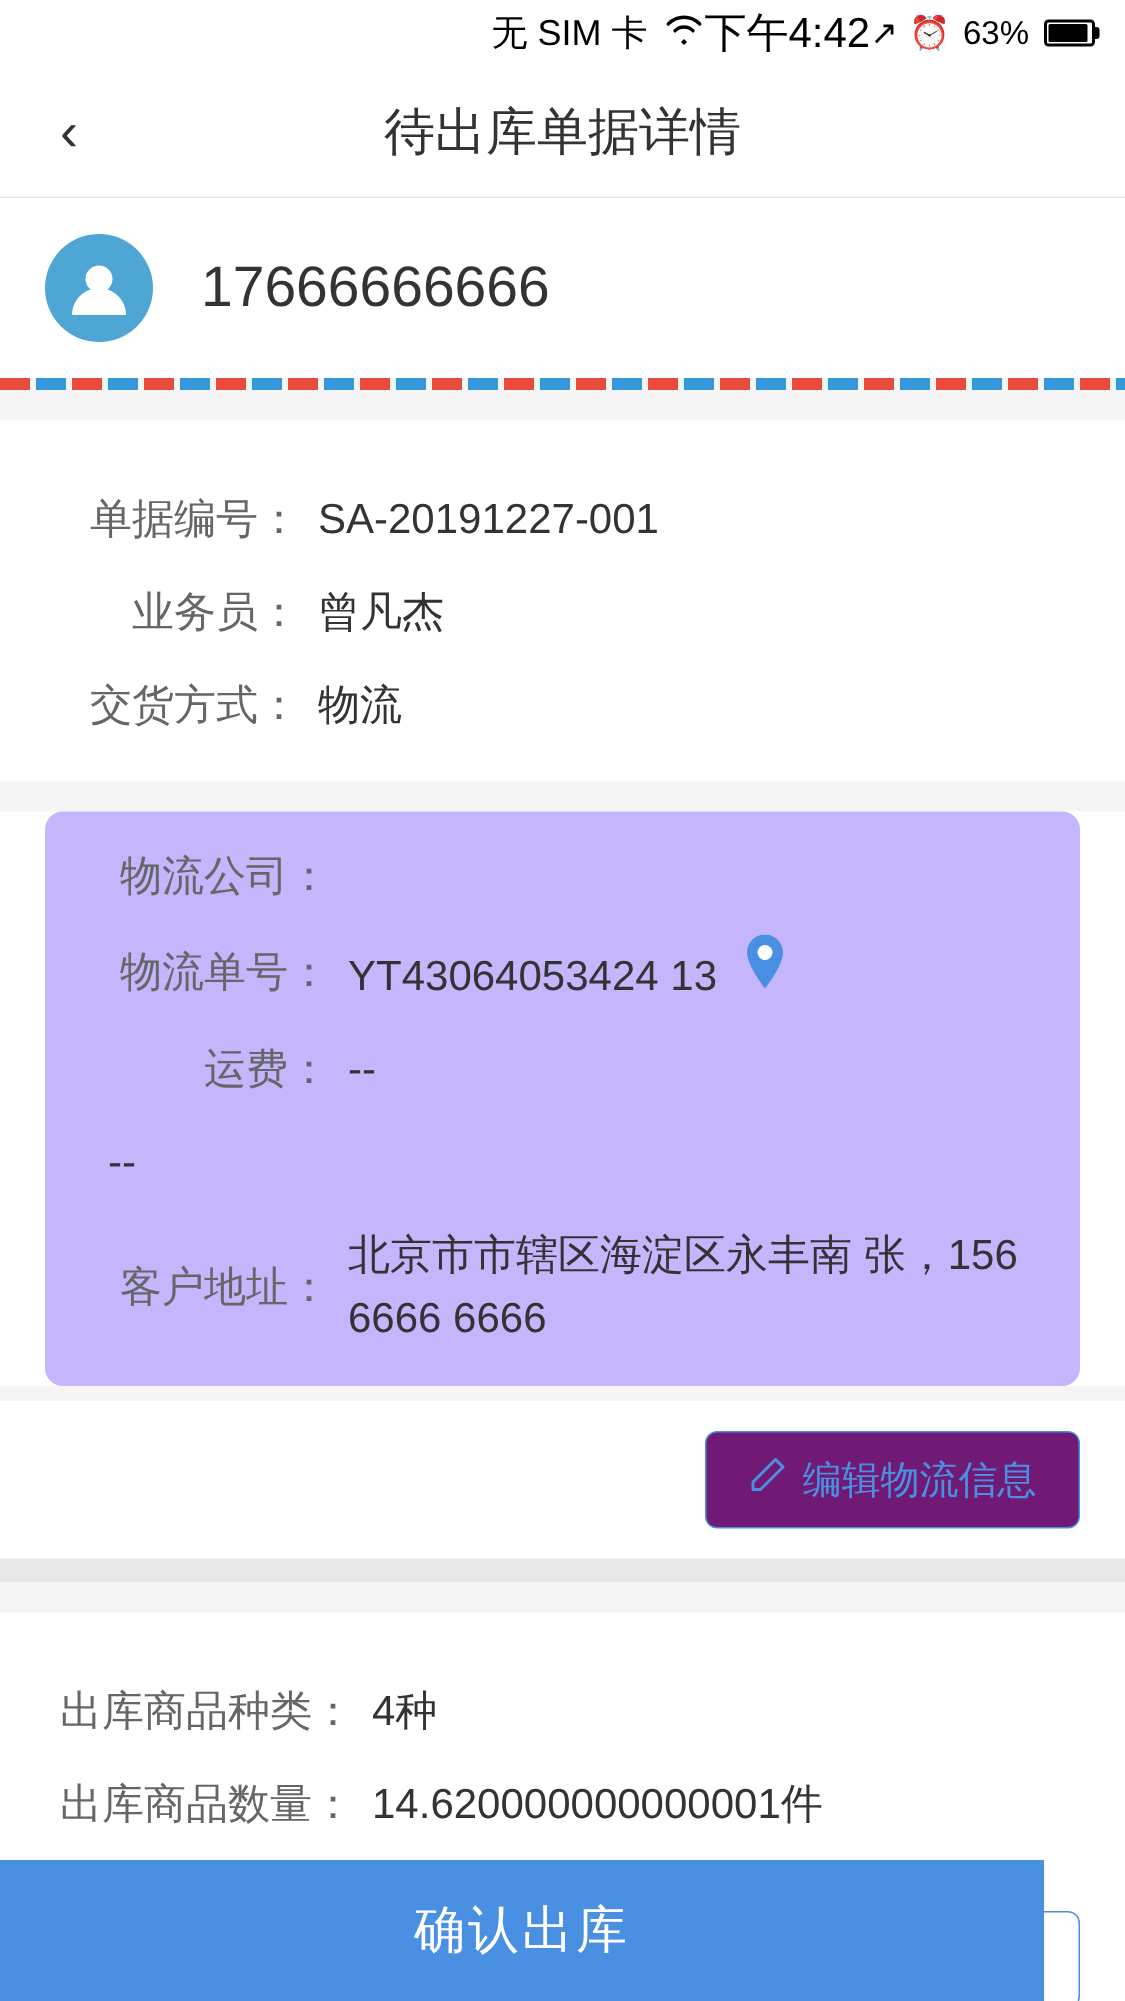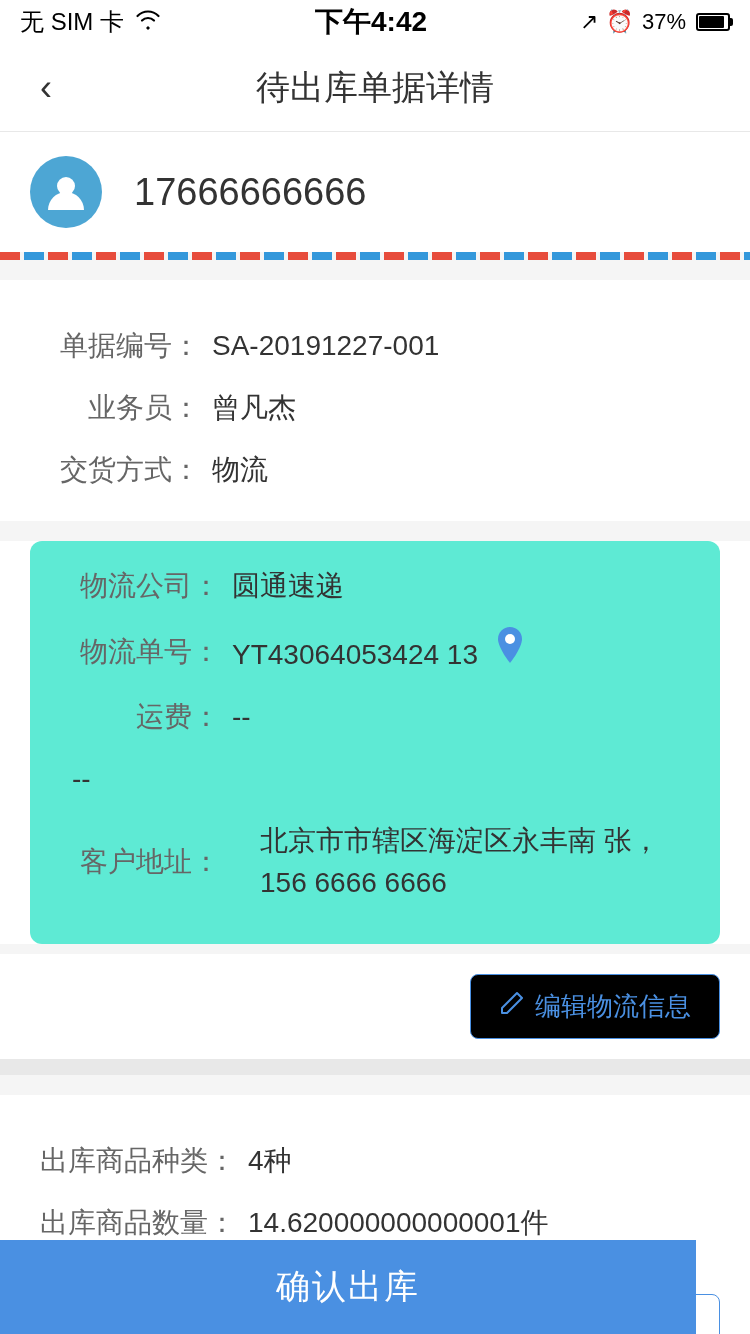--- a/index.html
+++ b/index.html
@@ -13,27 +13,27 @@
       font-size: 28px;
       color: #333;
     }
 
     
     .status-bar {
       background: #fff;
       height: 44px;
       display: flex;
       align-items: center;
-      justify-content: space-between;
+      justify-content: flex-end;
       padding: 0 20px;
       font-size: 24px;
       color: #000;
     }
     .status-left { display: flex; align-items: center; gap: 10px; }
-    .status-center { font-size: 28px; font-weight: 700; }
+    .status-center { font-size: 28px; font-weight: 400; }
     .status-right { display: flex; align-items: center; gap: 8px; font-size: 22px; }
 
     
     .nav-bar {
       background: #fff;
       height: 88px;
       display: flex;
       align-items: center;
       padding: 0 30px;
       border-bottom: 1px solid #e8e8e8;
@@ -118,32 +118,32 @@
       flex-shrink: 0;
     }
     .info-value {
       color: #333;
       margin-left: 12px;
       flex: 1;
     }
 
     
     .logistics-card {
-      background: #5eead4;
+      background: #c4b5fd;
       border-radius: 12px;
       margin: 20px 30px 10px 30px;
       padding: 24px 30px;
     }
     .logistics-row {
       display: flex;
       align-items: center;
       margin-bottom: 20px;
       font-size: 28px;
     }
-    .logistics-row:last-child { margin-bottom: 16px; gap: 28px; }
+    .logistics-row:last-child { margin-bottom: 0; }
     .logistics-label {
       color: #666;
       min-width: 160px;
       text-align: right;
       flex-shrink: 0;
     }
     .logistics-value {
       color: #333;
       margin-left: 12px;
       flex: 1;
@@ -169,21 +169,21 @@
     .edit-btn {
       border: 1.5px solid #4a90e2;
       border-radius: 8px;
       padding: 14px 28px;
       color: #4a90e2;
       font-size: 26px;
       display: flex;
       align-items: center;
       gap: 10px;
       cursor: pointer;
-      background: #000000;
+      background: #701a75;
     }
 
     
     .goods-section {
       background: #fff;
       padding: 30px 40px;
     }
 
     
     .detail-btn-row {
@@ -240,21 +240,21 @@
         <path d="M14 18l2 2-2 2-2-2 2-2z" fill="#000"></path>
         <path d="M8 12.5C9.6 10.9 11.7 10 14 10s4.4.9 6 2.5" stroke="#000" stroke-width="2.2" fill="none" stroke-linecap="round"></path>
         <path d="M3.5 8C6.4 5.1 10 3.5 14 3.5s7.6 1.6 10.5 4.5" stroke="#000" stroke-width="2.2" fill="none" stroke-linecap="round"></path>
       </svg>
     </span>
   </div>
   <div class="status-center">下午4:42</div>
   <div class="status-right">
     <span>↗</span>
     <span>⏰</span>
-    <span>37%</span>
+    <span>63%</span>
     <span style="display:inline-block;width:34px;height:18px;border:2px solid #000;border-radius:3px;position:relative;margin-left:2px;">
       <span style="position:absolute;left:1px;top:1px;bottom:1px;width:85%;background:#000;border-radius:1px;display:block;"></span>
       <span style="position:absolute;right:-5px;top:50%;transform:translateY(-50%);width:3px;height:8px;background:#000;border-radius:0 2px 2px 0;"></span>
     </span>
   </div>
 </div>
 
 <div class="nav-bar">
   <span class="nav-back">‹</span>
   <span class="nav-title">待出库单据详情</span>
@@ -286,21 +286,20 @@
   <div class="info-row">
     <span class="info-label">交货方式：</span>
     <span class="info-value">物流</span>
   </div>
 </div>
 
 <div style="background:#fff; padding-bottom: 0;">
   <div class="logistics-card">
     <div class="logistics-row">
       <span class="logistics-label">物流公司：</span>
-      <span class="logistics-value">圆通速递</span>
     </div>
     <div class="logistics-row">
       <span class="logistics-label">物流单号：</span>
       <span class="logistics-value tracking-row">
         <span>YT43064053424 13</span>
         <span class="location-icon">
           <svg width="32" height="36" viewBox="0 0 32 36" fill="none">
             <path d="M16 0C9.4 0 4 5.4 4 12c0 9 12 24 12 24S28 21 28 12C28 5.4 22.6 0 16 0z" fill="#4a90e2"></path>
             <circle cx="16" cy="12" r="5" fill="white"></circle>
           </svg>

